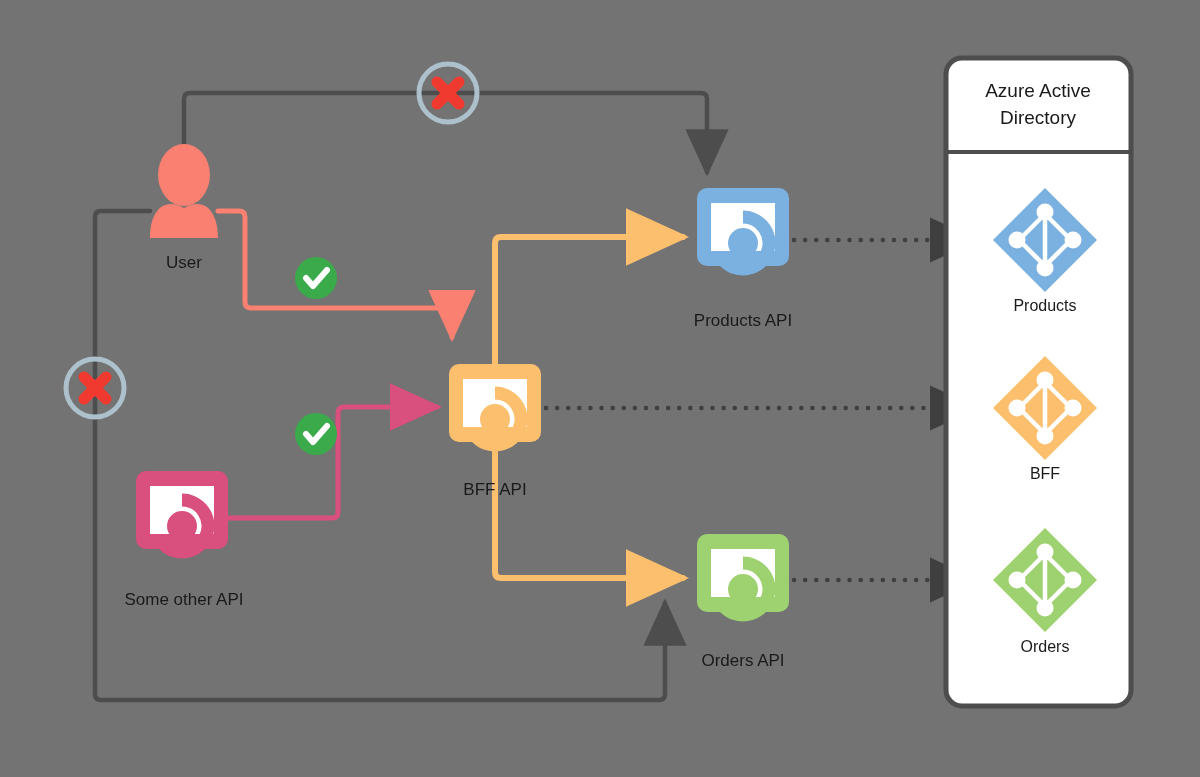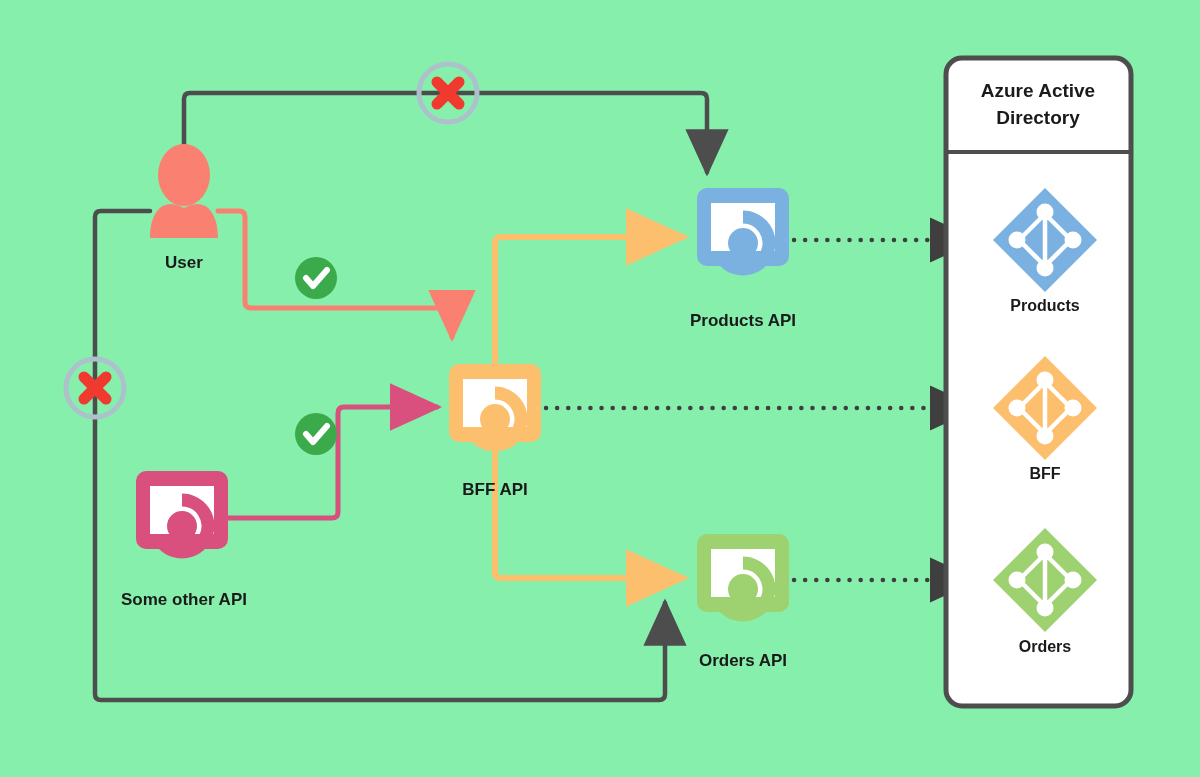--- a/index.html
+++ b/index.html
@@ -1,17 +1,17 @@
 <!DOCTYPE html>
 <html><head>
 <meta charset="utf-8">
 <style>
   html,body{margin:0;padding:0;background:#ffffff;}
   body{width:1200px;height:777px;font-family:"Liberation Sans",sans-serif;overflow:hidden;}
-  #stage{position:relative;width:1200px;height:777px;background:#86efac;font-weight:bold;}
+  #stage{position:relative;width:1200px;height:777px;background:#737373;}
   svg#diagram{position:absolute;left:0;top:0;width:1200px;height:777px;}
   .node-label{font-family:"Liberation Sans",sans-serif;font-size:17px;fill:#1a1a1a;text-anchor:middle;dominant-baseline:middle;}
   .panel-title{font-family:"Liberation Sans",sans-serif;font-size:19px;fill:#1a1a1a;text-anchor:middle;dominant-baseline:middle;}
   .aad-label{font-family:"Liberation Sans",sans-serif;font-size:16px;fill:#1a1a1a;text-anchor:middle;dominant-baseline:middle;}
 </style>
 </head>
 <body>
 
 <div id="stage">
 <svg id="diagram" viewBox="0 0 1200 777">

